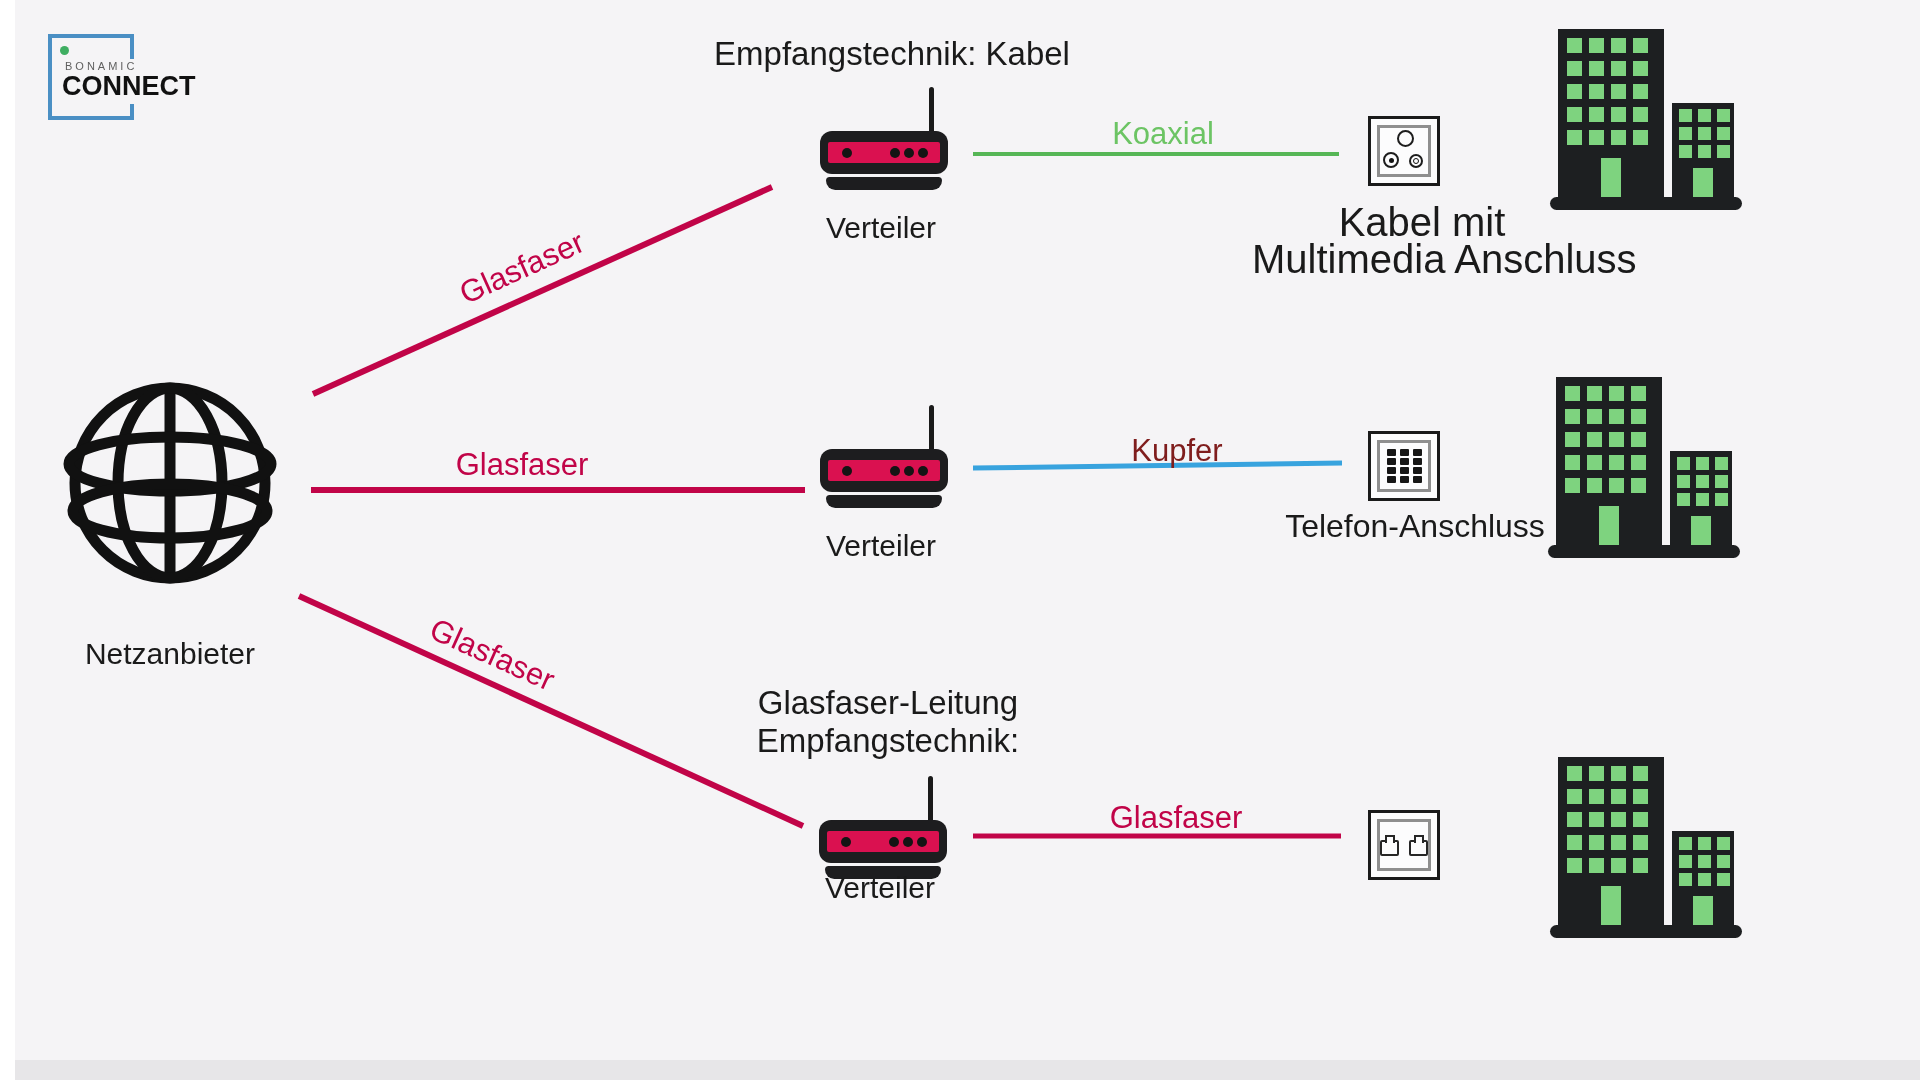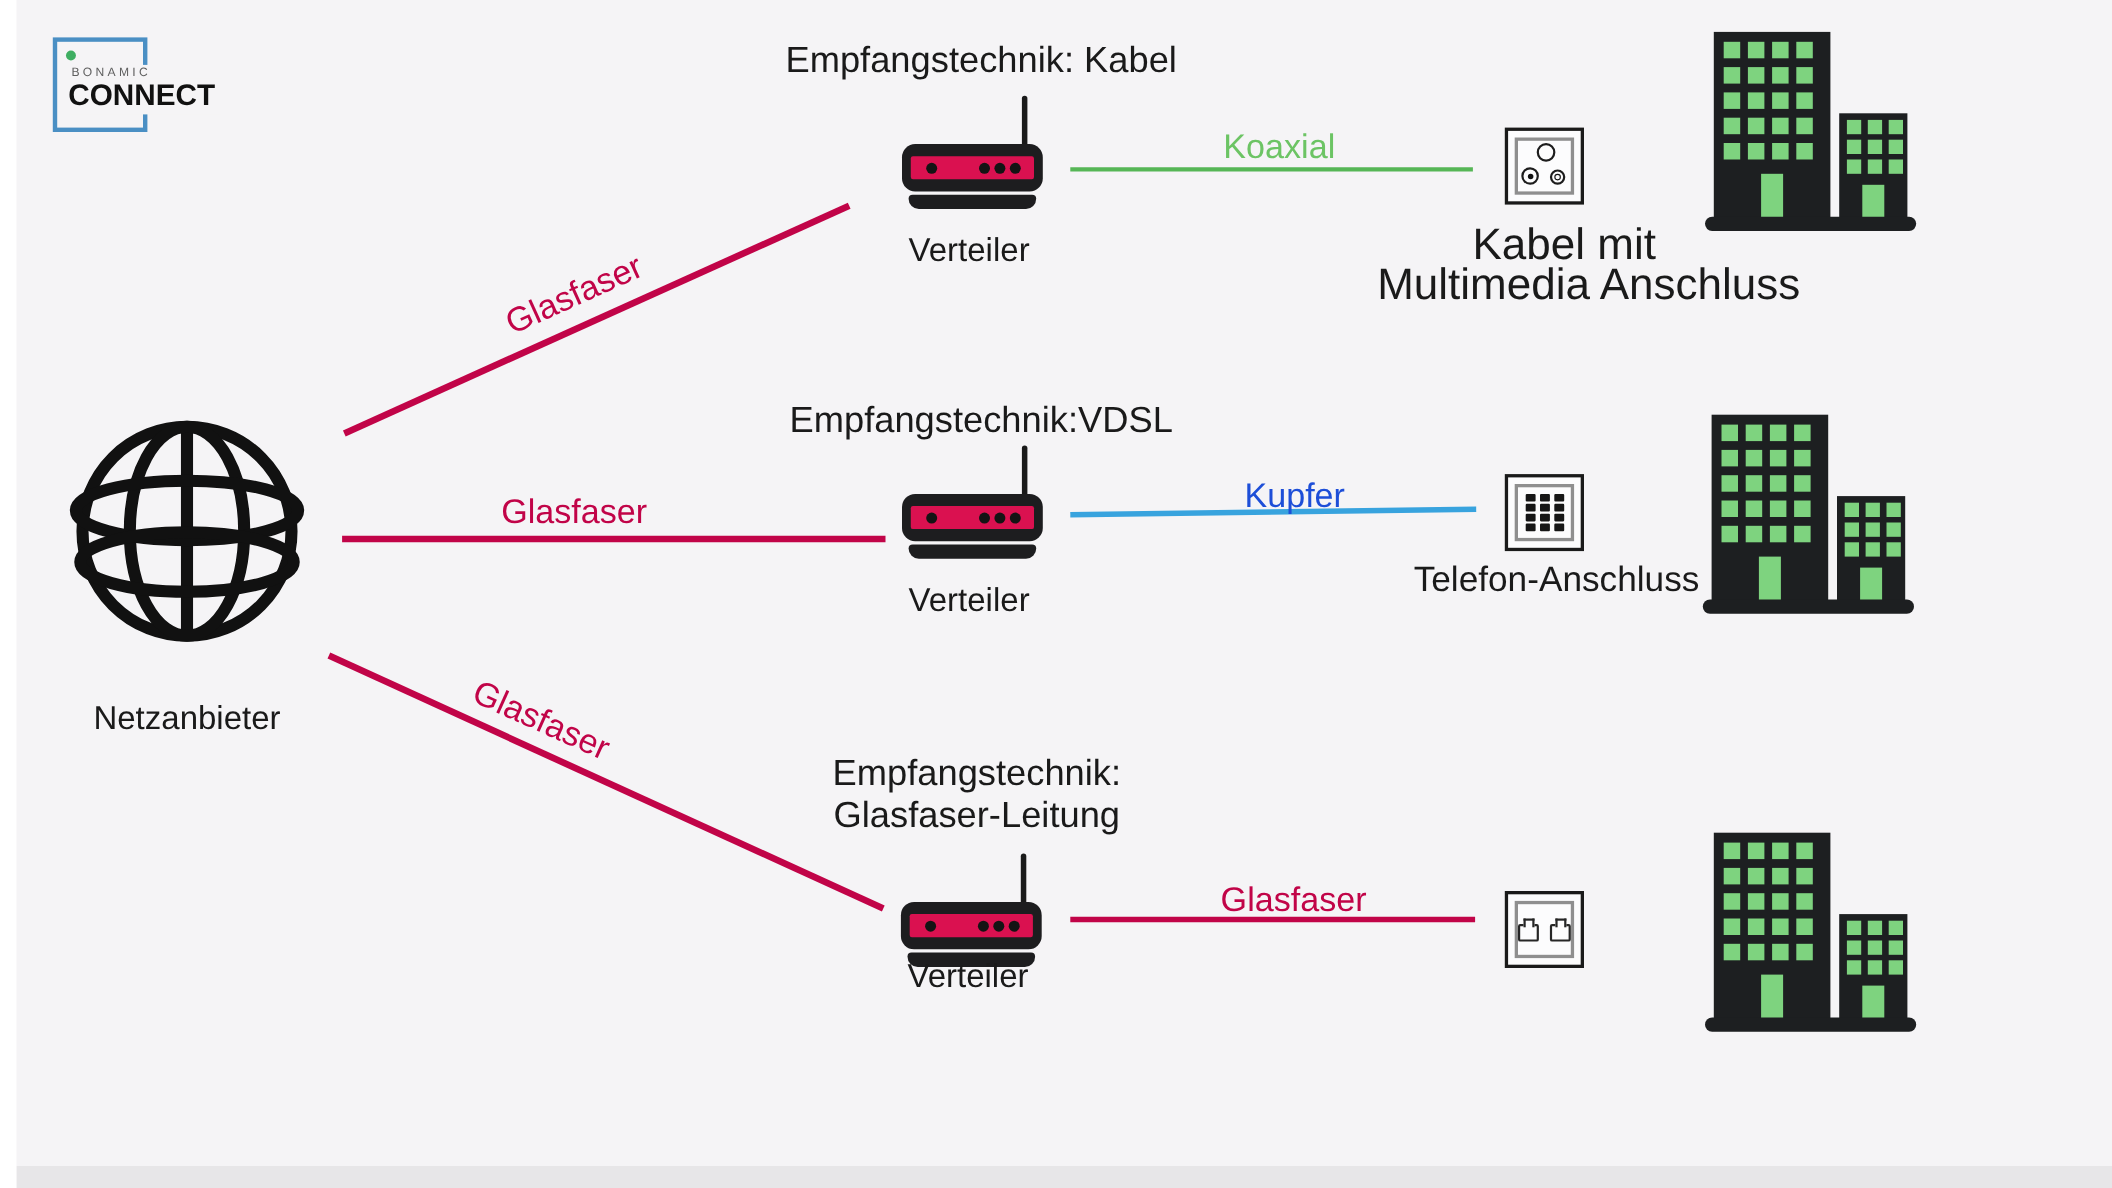--- a/index.html
+++ b/index.html
@@ -7,21 +7,21 @@
     position:relative;width:1920px;height:1080px;overflow:hidden;
     background:#f5f4f6;color:#1a1a1a;
     font-family:"Liberation Sans", sans-serif;
     margin-left:15px;
   }
   .abs{position:absolute;}
   .label{position:absolute;white-space:nowrap;}
   .center{text-align:center;}
   .crimson{color:#c10448;}
   .greentx{color:#6cc464;}
-  .bluetx{color:#1d4ed8;}
+  .bluetx{color:#7f1d1d;}
 
   
   .logo{position:absolute;left:33px;top:34px;width:140px;height:90px;}
   .logo-frame{position:absolute;left:0;top:0;width:78px;height:78px;border:4px solid #4a8fc4;}
   .logo-dot{position:absolute;left:12px;top:12px;width:9px;height:9px;border-radius:50%;background:#3fae62;}
   .logo-top{position:absolute;left:17px;top:25px;font-size:11px;letter-spacing:3px;color:#5f5f5f;background:#f5f4f6;padding:1px 3px 1px 0;}
   .logo-bottom{position:absolute;left:14px;top:37px;font-size:27px;font-weight:bold;letter-spacing:0px;color:#111;background:#f5f4f6;padding:0 5px 2px 0;}
 
   
   .wires{position:absolute;left:0;top:0;pointer-events:none;}
@@ -173,21 +173,20 @@
           <div class="b-win-s"></div>
         <div class="b-win-s"></div>
           <div class="b-win-s"></div>
           <div class="b-win-s"></div>
       </div>
       <div class="b-door-s"></div>
     </div>
     <div class="b-ground"></div>
   </div>
 
-  <div class="label center" style="left:677px;top:363px;width:400px;font-size:33px;">Empfangstechnik:VDSL</div>
 
   <div class="router" style="left:805px;top:405px;">
     <div class="antenna"></div>
     <div class="rbody">
       <div class="rpanel">
         <span class="rdot rdot-single"></span>
         <span class="rdot-group">
             <span class="rdot"></span>
             <span class="rdot"></span>
             <span class="rdot"></span>
@@ -262,22 +261,22 @@
         <div class="b-win-s"></div>
           <div class="b-win-s"></div>
           <div class="b-win-s"></div>
       </div>
       <div class="b-door-s"></div>
     </div>
     <div class="b-ground"></div>
   </div>
 
   <div class="label center" style="left:673px;top:684px;width:400px;font-size:33px;line-height:38px;">
+    <div>Glasfaser-Leitung</div>
     <div>Empfangstechnik:</div>
-    <div>Glasfaser-Leitung</div>
   </div>
 
   <div class="router" style="left:804px;top:776px;">
     <div class="antenna"></div>
     <div class="rbody">
       <div class="rpanel">
         <span class="rdot rdot-single"></span>
         <span class="rdot-group">
             <span class="rdot"></span>
             <span class="rdot"></span>

